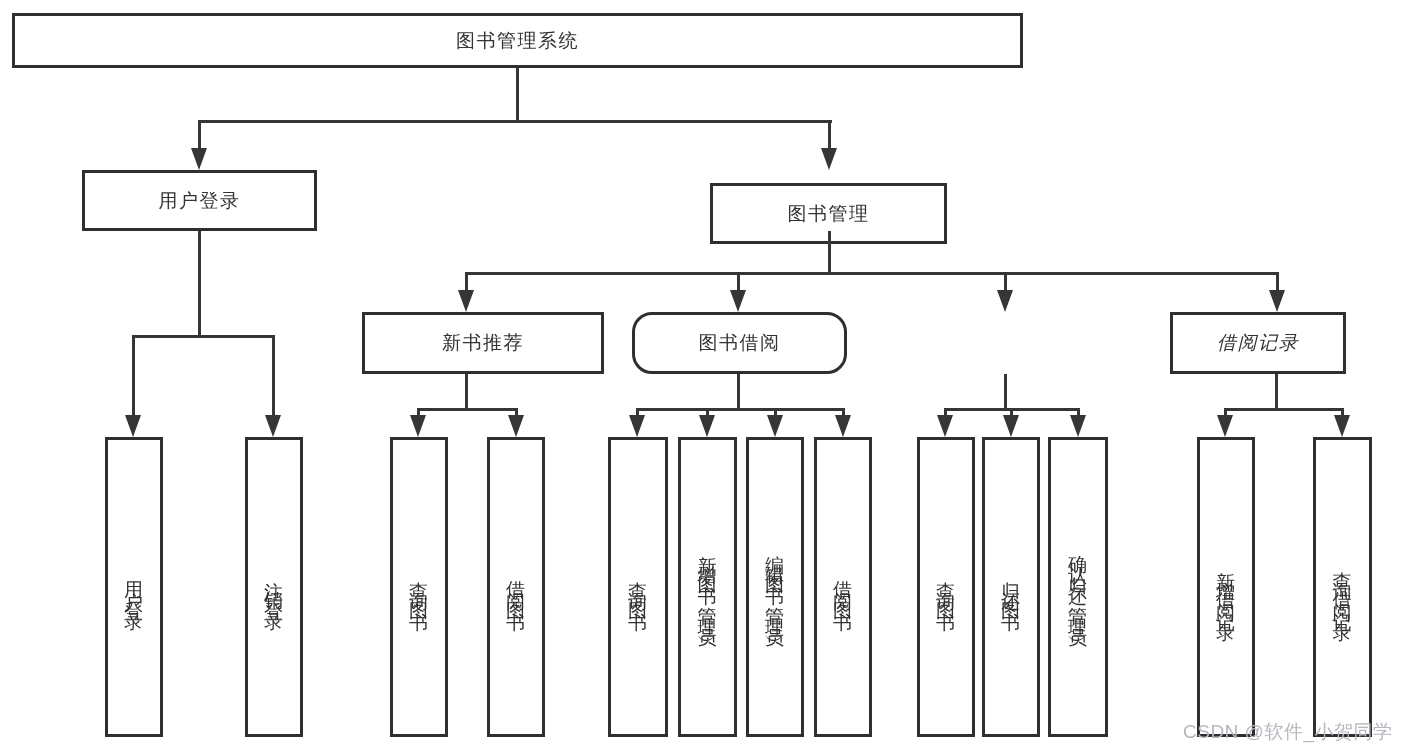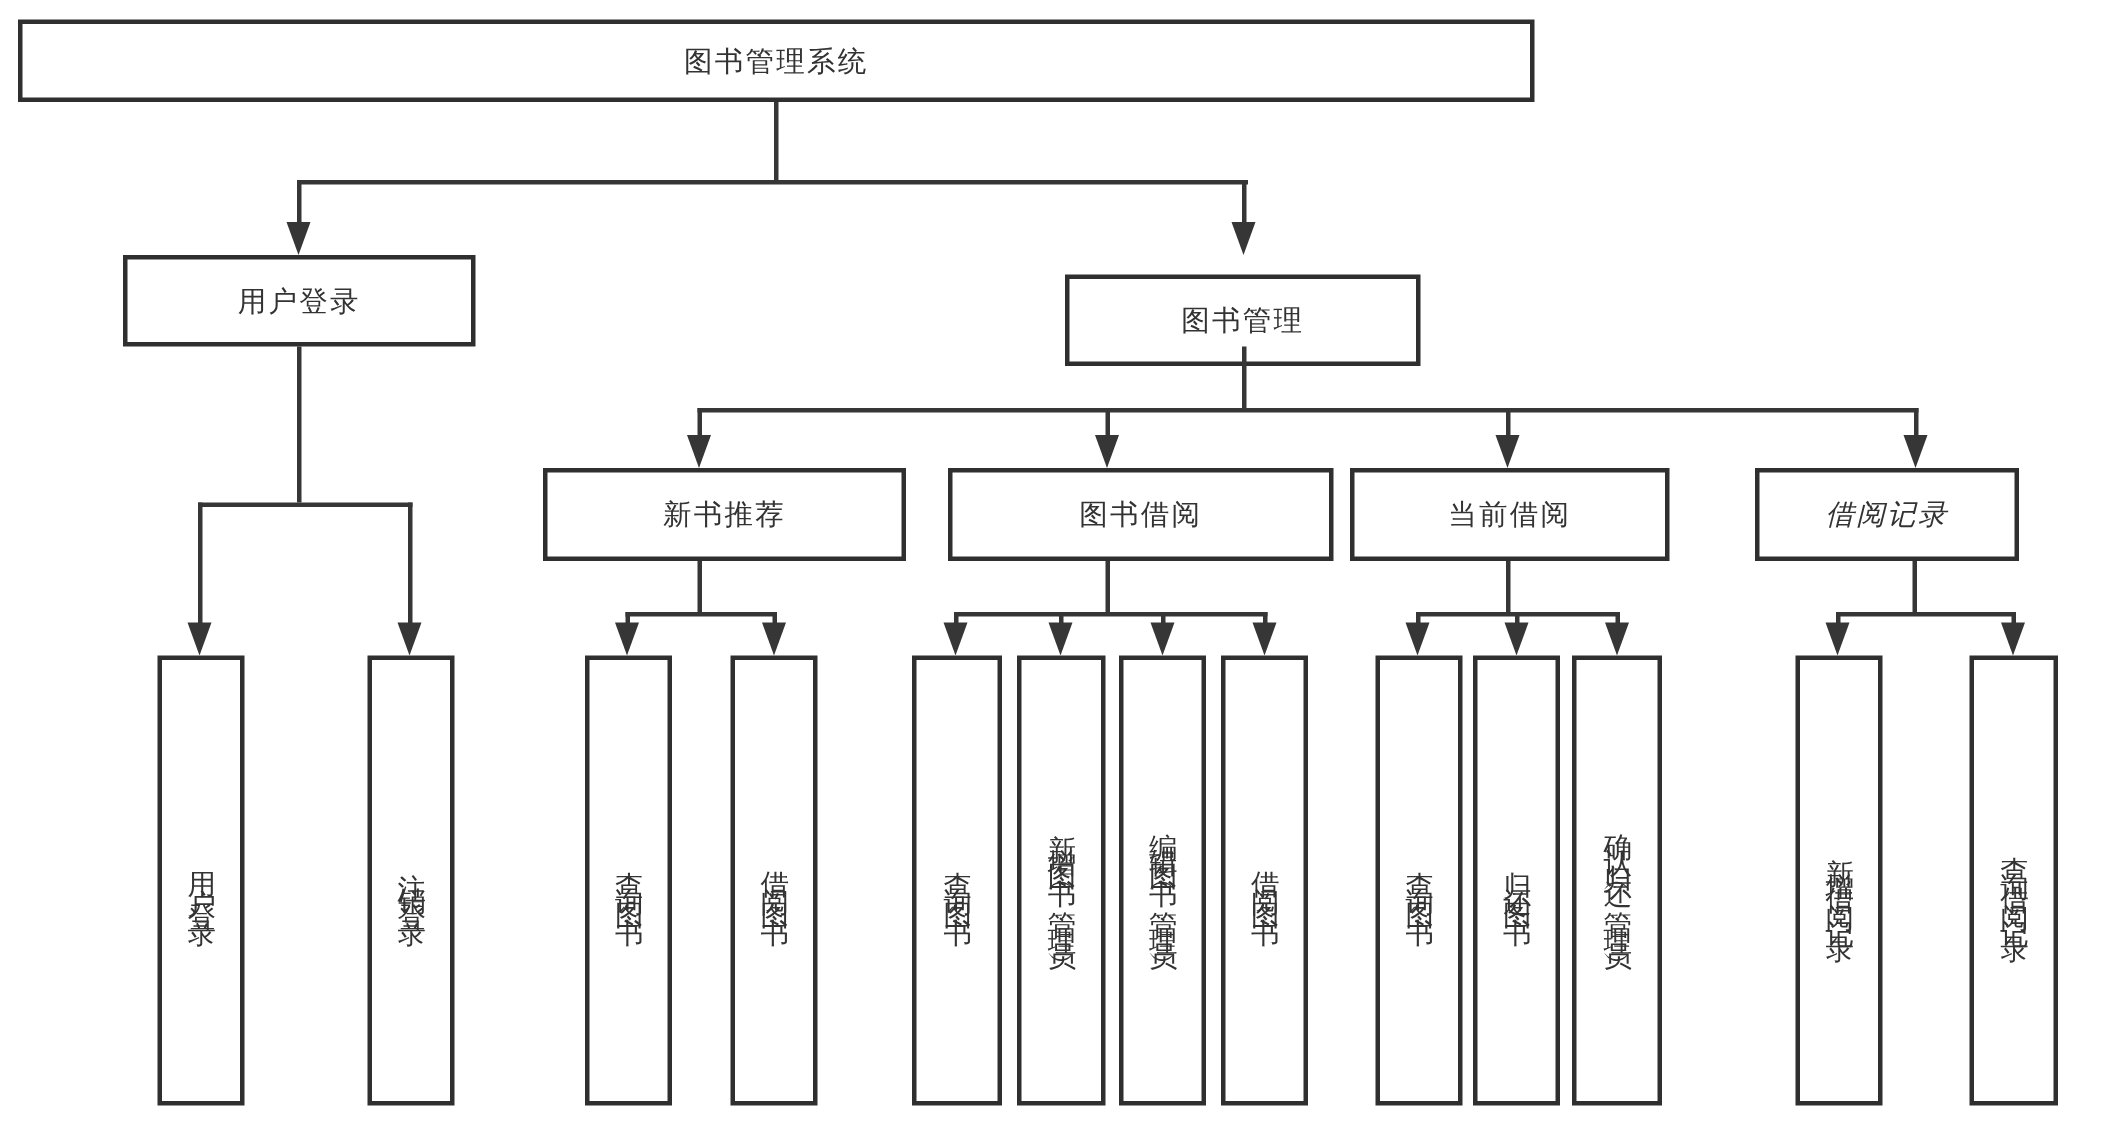--- a/index.html
+++ b/index.html
@@ -65,25 +65,22 @@
   <div class="vline" style="left:737px;top:272px;height:20px;"></div>
   <div class="arr" style="left:730px;top:290px;"></div>
   <div class="vline" style="left:1004px;top:272px;height:20px;"></div>
   <div class="arr" style="left:997px;top:290px;"></div>
   <div class="vline" style="left:1276px;top:272px;height:20px;"></div>
   <div class="arr" style="left:1269px;top:290px;"></div>
 
   <div class="box" style="left:362px;top:312px;width:242px;height:62px;">
     <span class="hlabel">新书推荐</span>
   </div>
-  <div class="box" style="left:632px;top:312px;width:257px;height:62px;">
+  <div class="box" style="left:632px;top:312px;width:215px;height:62px;border-radius:20px;">
     <span class="hlabel">图书借阅</span>
-  </div>
-  <div class="box" style="left:900px;top:312px;width:213px;height:62px;">
-    <span class="hlabel">当前借阅</span>
   </div>
   <div class="box" style="left:1170px;top:312px;width:176px;height:62px;font-style:italic;">
     <span class="hlabel">借阅记录</span>
   </div>
 
   <div class="vline" style="left:465px;top:374px;height:34px;"></div>
   <div class="hline" style="left:417px;top:408px;width:101px;"></div>
   <div class="vline" style="left:417px;top:408px;height:10px;"></div>
   <div class="arr" style="left:410px;top:415px;"></div>
   <div class="vline" style="left:515px;top:408px;height:10px;"></div>
@@ -153,14 +150,15 @@
     <span class="vlabel">确认归还（管理员）</span>
   </div>
 
   <div class="box" style="left:1197px;top:437px;width:58px;height:300px;">
     <span class="vlabel">新增借阅记录</span>
   </div>
   <div class="box" style="left:1313px;top:437px;width:59px;height:300px;">
     <span class="vlabel">查询借阅记录</span>
   </div>
 
+  <div class="watermark">CSDN @软件_小贺同学</div>
 
 </div>
 
 </body></html>

